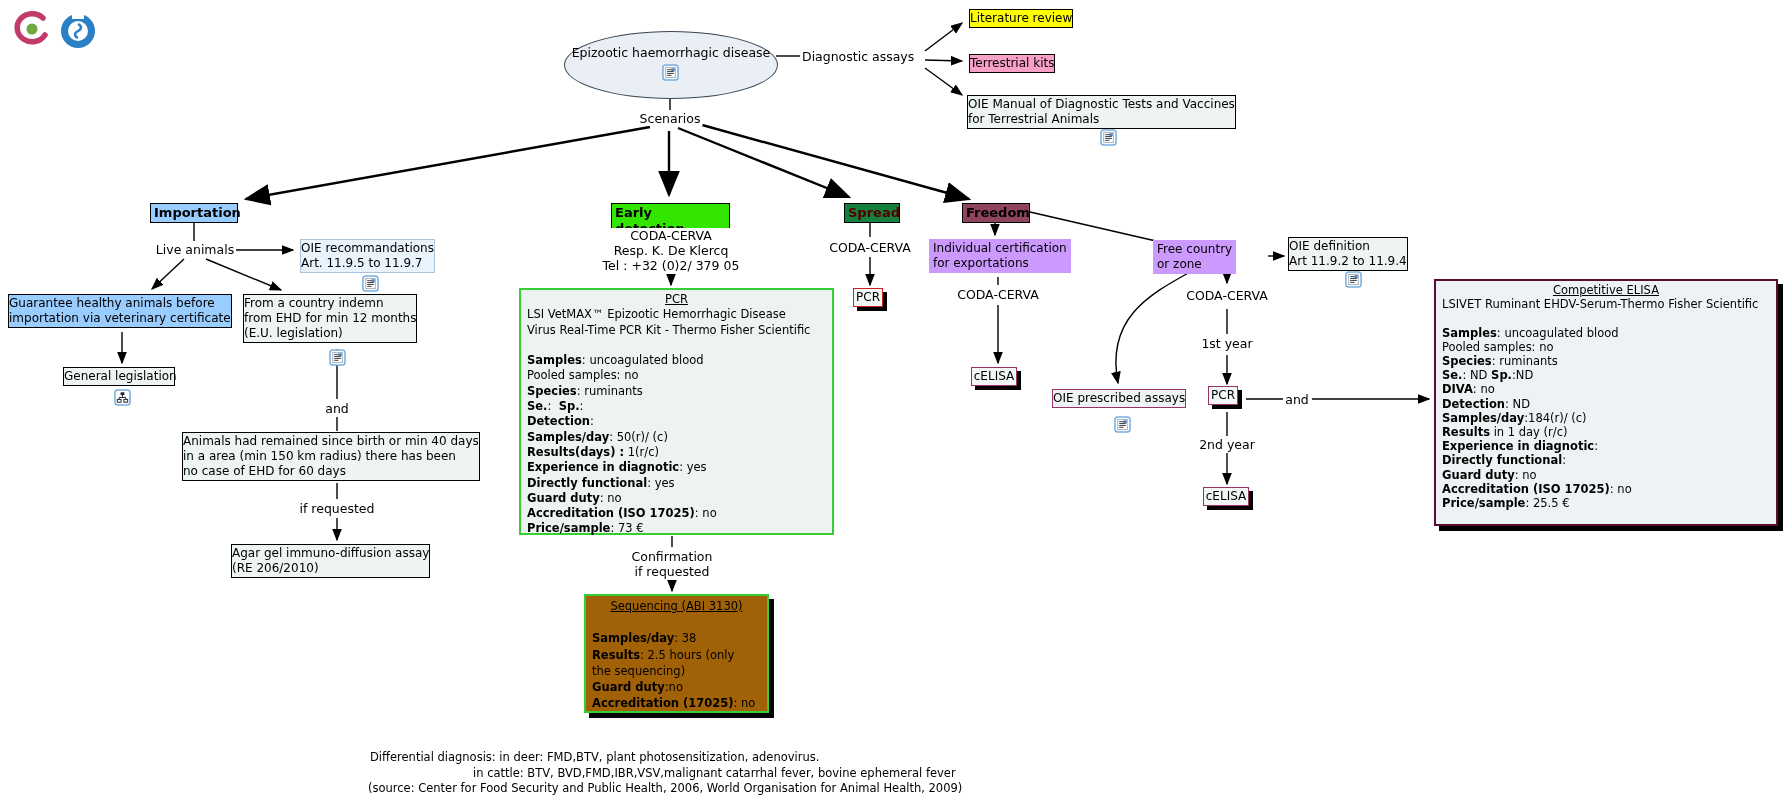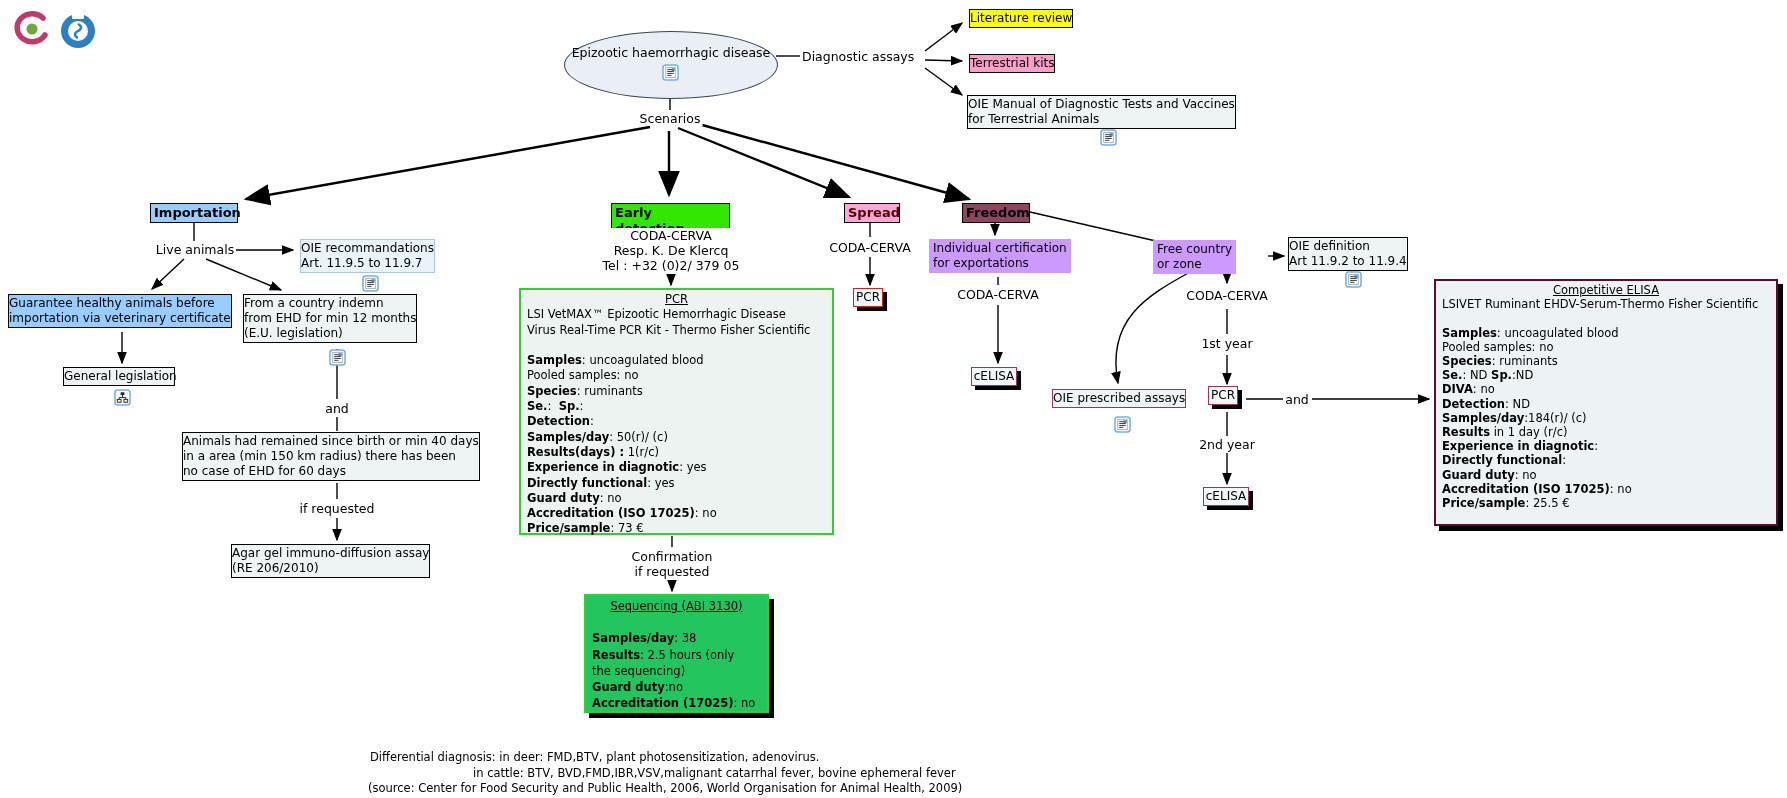--- a/index.html
+++ b/index.html
@@ -11,21 +11,21 @@
   .head{font-size:13px;font-weight:bold;text-align:left;padding:1px 3px;border:1px solid #000;line-height:16px;}
   .lp{background:#fff;padding:0 2px;white-space:nowrap;transform:translateX(-50%);}
   .lp-block{background:#fff;padding:0 2px;text-align:center;transform:translateX(-50%);white-space:nowrap;}
   .ellipse{border:1px solid #3a4654;border-radius:50%;background:#e9eff5;text-align:center;}
   .ellipse .etext{margin-top:13px;font-size:12.5px;}
   .yellow{background:#ffff00;}
   .pink{background:#f9a0c8;}
   .blue{background:#99ccff;}
   .lightblue{background:#e9f3fc;border-color:#a9c4de;}
   .green{background:#33e600;}
-  .red{background:#f9a8d4;color:#550000;}
+  .red{background:#15803d;color:#550000;}
   .maroon{background:#8f4560;}
   .violet{background:#cc99ff;}
   .purple-border{border:1.5px solid #993366;background:#f2f6f6;}
   .red-border{border:1.5px solid #cc2222;background:#f2f6f6;}
   .sh4{box-shadow:4px 4px 0 #000;}
   .sh5{box-shadow:5px 5px 0 #000;}
   .ctr{text-align:center;}
   .detail{font-size:11.5px;line-height:15.3px;padding:2px 6px;white-space:nowrap;}
   .detail .title{text-align:center;text-decoration:underline;}
   .elisa-lh{line-height:14.2px;}
@@ -205,21 +205,21 @@
         <div class="field-line"><b>Guard duty</b><span>: no</span></div>
         <div class="field-line"><b>Accreditation (ISO 17025)</b><span>: no</span></div>
         <div class="field-line"><b>Price/sample</b><span>: 73 €</span></div>
       </div>
   </div>
   <div class="node" style="left:519px;top:288px;width:301px;height:241px;z-index:1;box-shadow:5px 5px 0 #000"></div>
   <div class="node lp-block" style="left:672px;top:549px">
       <div>Confirmation</div>
       <div>if requested</div>
     </div>
-  <div class="node detail seq-lh sh5" style="left:584px;top:594px;width:169px;height:111px;border:2px solid #35cf35;background:#22c55e">
+  <div class="node detail seq-lh sh5" style="left:584px;top:594px;width:169px;height:111px;border:2px solid #35cf35;background:#a16207">
     <div class="title">Sequencing (ABI 3130)</div>
     <div>
         <div class="field-line">&nbsp;</div>
         <div class="field-line"><b>Samples/day</b><span>: 38</span></div>
         <div class="field-line"><b>Results</b><span>: 2.5 hours (only</span></div>
         <div class="field-line"><b></b><span>the sequencing)</span></div>
         <div class="field-line"><b>Guard duty</b><span>:no</span></div>
         <div class="field-line"><b>Accreditation (17025)</b><span>: no</span></div>
       </div>
   </div>

